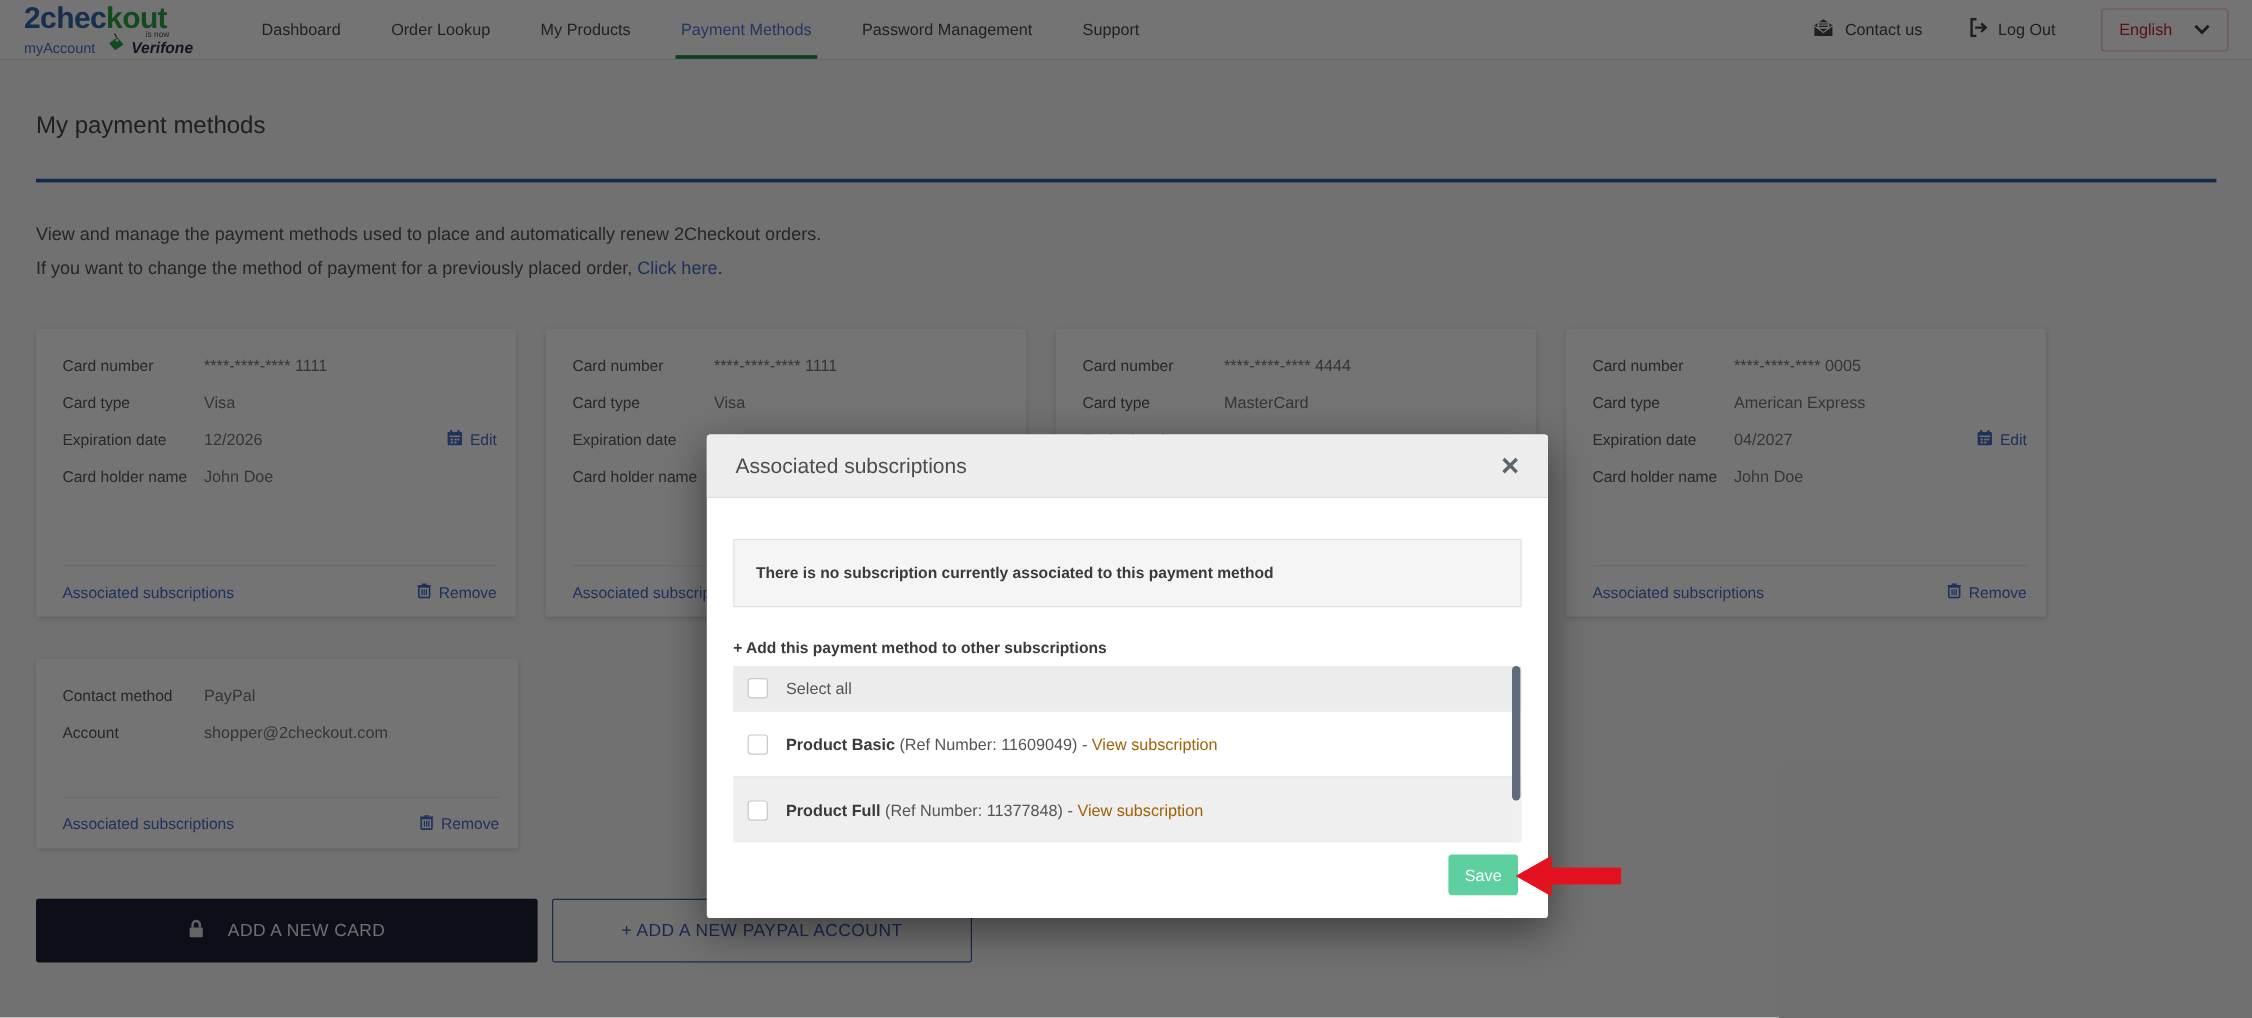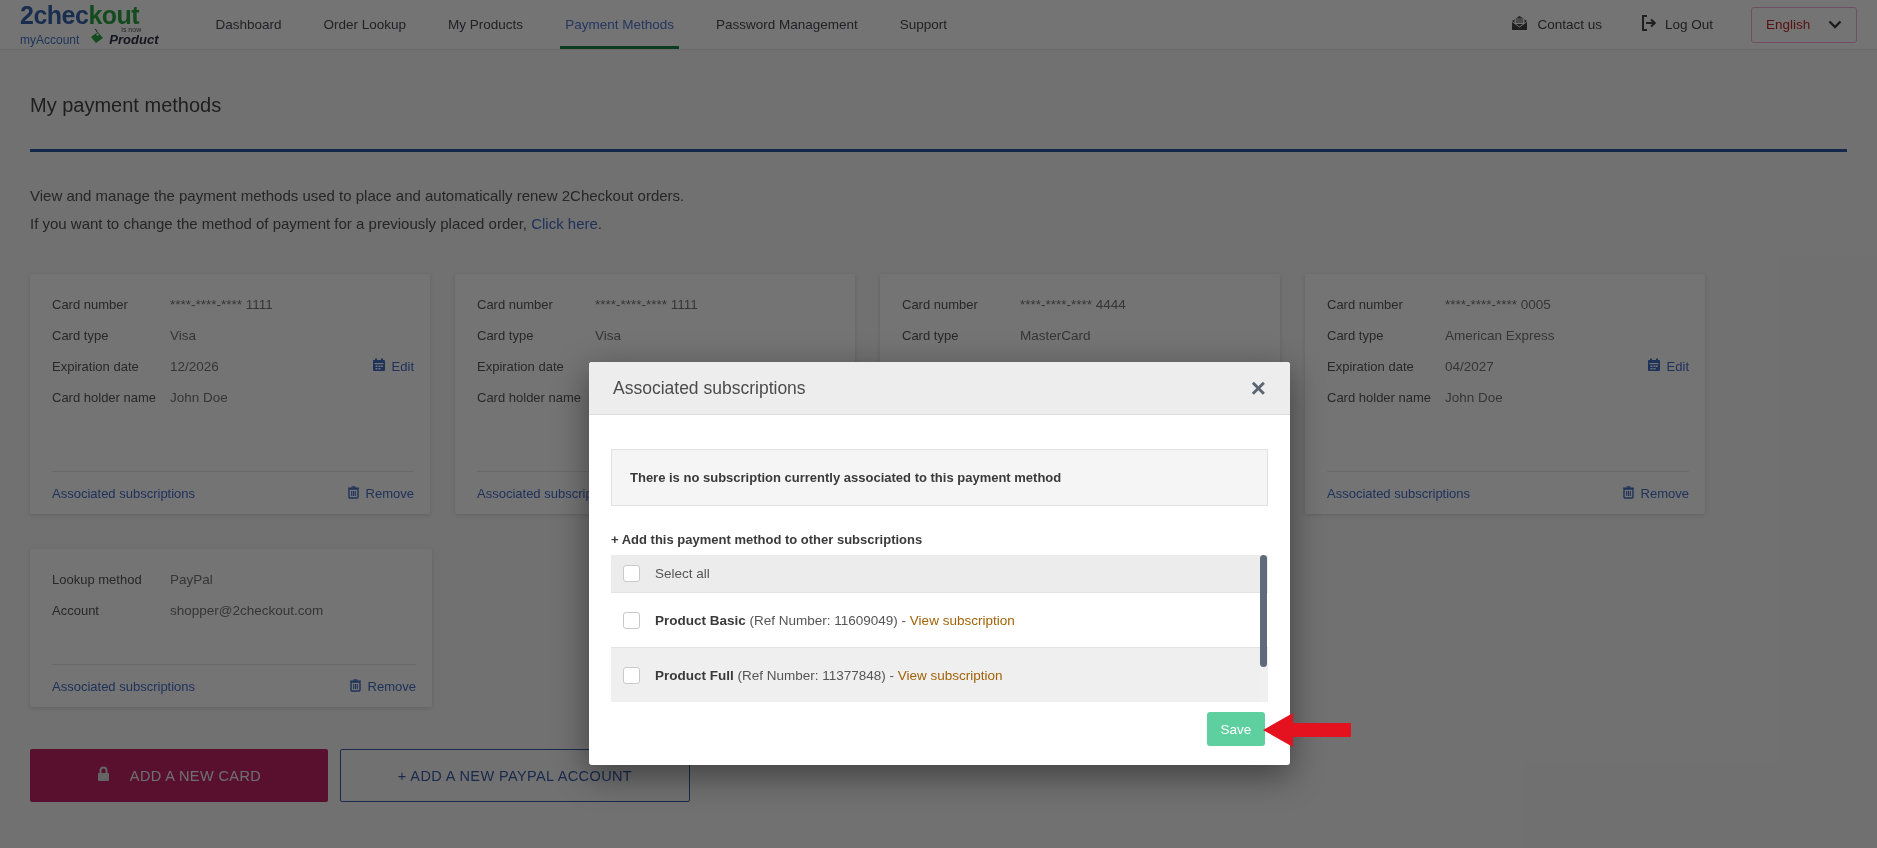--- a/index.html
+++ b/index.html
@@ -46,21 +46,21 @@
   .field-label { width:118px; flex:0 0 118px; font-size:13px; color:#4f4f4f; line-height:17px; }
   .field-value { font-size:13.5px; color:#6f6f6f; line-height:17px; }
   .field-row.exp .field-value { flex:1; }
   .edit-link { display:flex; align-items:center; gap:6px; font-size:13px; }
   .card-footer { position:absolute; left:22px; right:16px; bottom:12px; border-top:1px solid #e6e6e6;
                  padding-top:13px; display:flex; justify-content:space-between; align-items:center; font-size:13px; }
   .remove-link { display:flex; align-items:center; gap:6px; }
 
   
   .actions-row { margin-top:42px; display:flex; gap:12px; }
-  .btn-green { width:298px; height:53px; background:#be185d; border:none; border-radius:2px; color:#f2f2f2;
+  .btn-green { width:418px; height:53px; background:#0f172a; border:none; border-radius:2px; color:#f2f2f2;
                font-size:14.5px; letter-spacing:0.4px; display:flex; align-items:center; justify-content:center; gap:20px;
                font-family:"Liberation Sans", sans-serif; cursor:pointer; }
   .btn-outline { width:350px; height:53px; background:transparent; border:1px solid #2f55a4; border-radius:2px;
                  color:#2f55a4; font-size:14.5px; letter-spacing:0.4px; display:flex; align-items:center; justify-content:center;
                  font-family:"Liberation Sans", sans-serif; cursor:pointer; }
 
   
   .overlay { position:absolute; inset:0; background:rgba(10,10,10,0.57); z-index:50; }
   .modal { position:absolute; left:589px; top:362px; width:701px; height:403px; background:#ffffff; border-radius:3px;
            box-shadow:0 10px 34px rgba(0,0,0,0.45); z-index:60; }
@@ -100,21 +100,21 @@
         <span class="logo-myacct">myAccount</span>
         <span class="tag-icon">
           <svg width="16" height="16" viewBox="0 0 16 16">
               <path d="M2 9 L8 3 L14 8 L8 14 Z" fill="#21a038" transform="rotate(10 8 8)"></path>
               <circle cx="8.6" cy="5.6" r="1.2" fill="#ffffff"></circle>
               <path d="M8 3 Q7 0 6 0" stroke="#333" stroke-width="1" fill="none"></path>
             </svg>
         </span>
         <span class="verifone-wrap">
           <span class="logo-isnow">is now</span>
-          <span class="logo-verifone">Product</span>
+          <span class="logo-verifone">Verifone</span>
         </span>
       </div>
     </div>
 
     <div class="nav">
       <div class="nav-item">
           <span>Dashboard</span>
         </div>
       <div class="nav-item">
           <span>Order Lookup</span>
@@ -325,21 +325,21 @@
                   <path d="M4.7 6 V11 M6.5 6 V11 M8.3 6 V11" stroke="#3b66c4" stroke-width="1.1"></path>
                 </svg></span>
               <span>Remove</span>
             </span>
         </div>
       </div>
     </div>
 
     <div class="pm-card paypal">
       <div class="field-row">
-          <span class="field-label">Lookup method</span>
+          <span class="field-label">Contact method</span>
           <span class="field-value">PayPal</span>
         </div>
       <div class="field-row">
           <span class="field-label">Account</span>
           <span class="field-value">shopper@2checkout.com</span>
         </div>
       <div class="card-footer">
         <span class="link">Associated subscriptions</span>
         <span class="remove-link link">
             <span><svg width="13" height="14" viewBox="0 0 13 14">

